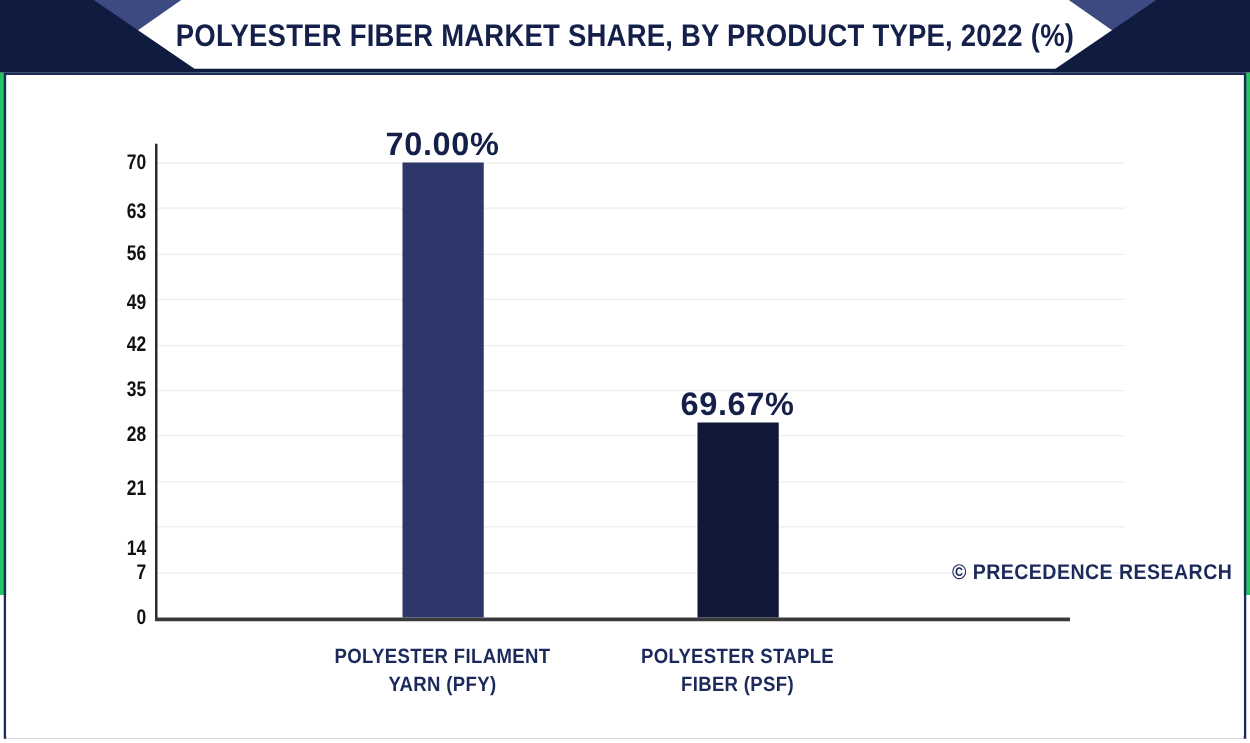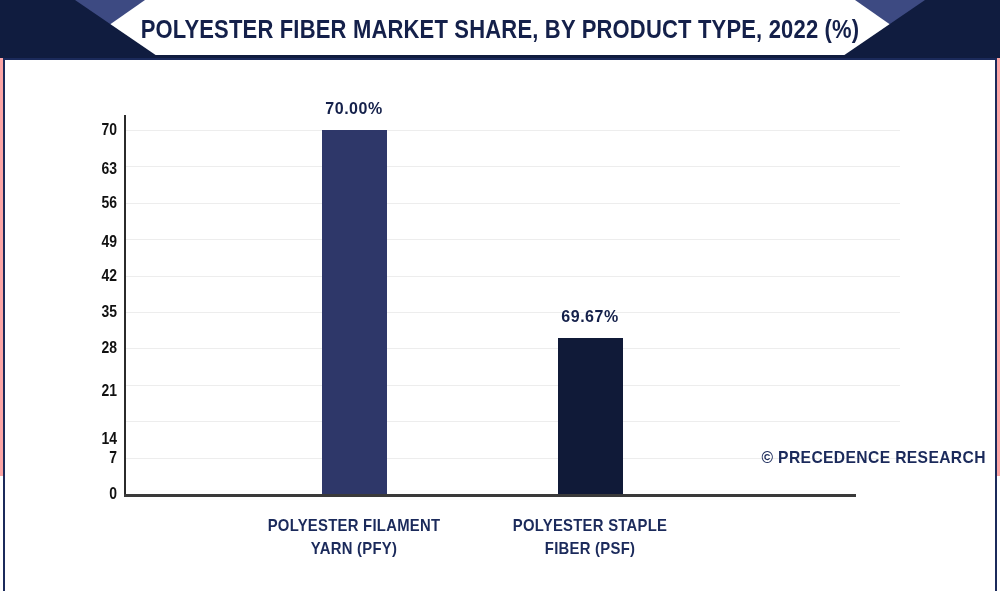--- a/index.html
+++ b/index.html
@@ -7,21 +7,21 @@
     width:1000px;height:594px;overflow:hidden;
     background:#ffffff;
     font-family:"Liberation Sans", sans-serif;
   }
 
   
   #page{
     position:relative;
     width:1000px;height:476px;
     box-sizing:border-box;
-    background:#fca5a5;
+    background:#22c55e;
   }
 
   
   #frame-border{
     position:absolute;
     left:3px;top:58px;
     width:994px;height:533px;
     box-sizing:border-box;
     border:2px solid #1b2a5b;
     pointer-events:none;
@@ -107,21 +107,21 @@
 
   .bar{
     position:absolute;
     bottom:97px; 
   }
   .bar-label{
     position:absolute;
     text-align:center;
     color:#14204a;
     font-family:"Liberation Sans Narrow","Liberation Sans",sans-serif;
-    font-size:16px;
+    font-size:26px;
     font-weight:bold;
     letter-spacing:.5px;
     white-space:nowrap;
   }
   .cat-label{
     position:absolute;
     text-align:center;
     color:#1b2a5b;
     font-family:"Liberation Sans Narrow","Liberation Sans",sans-serif;
     font-size:16.5px;

